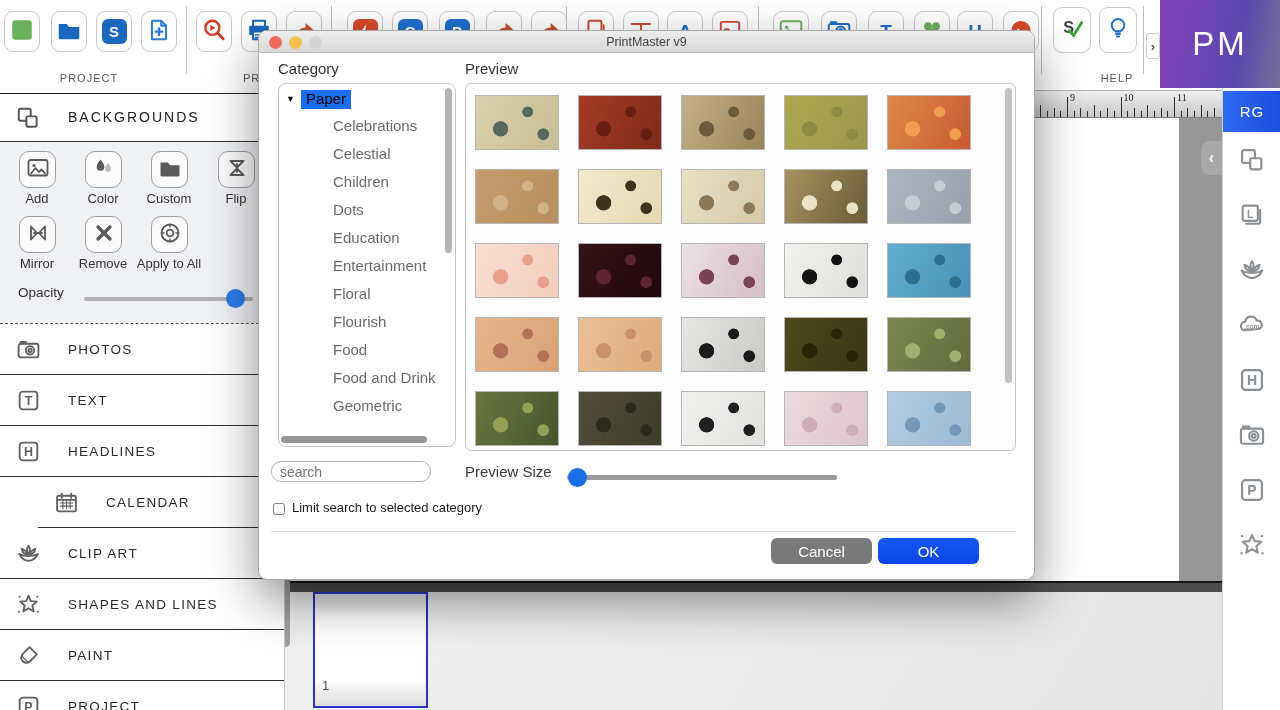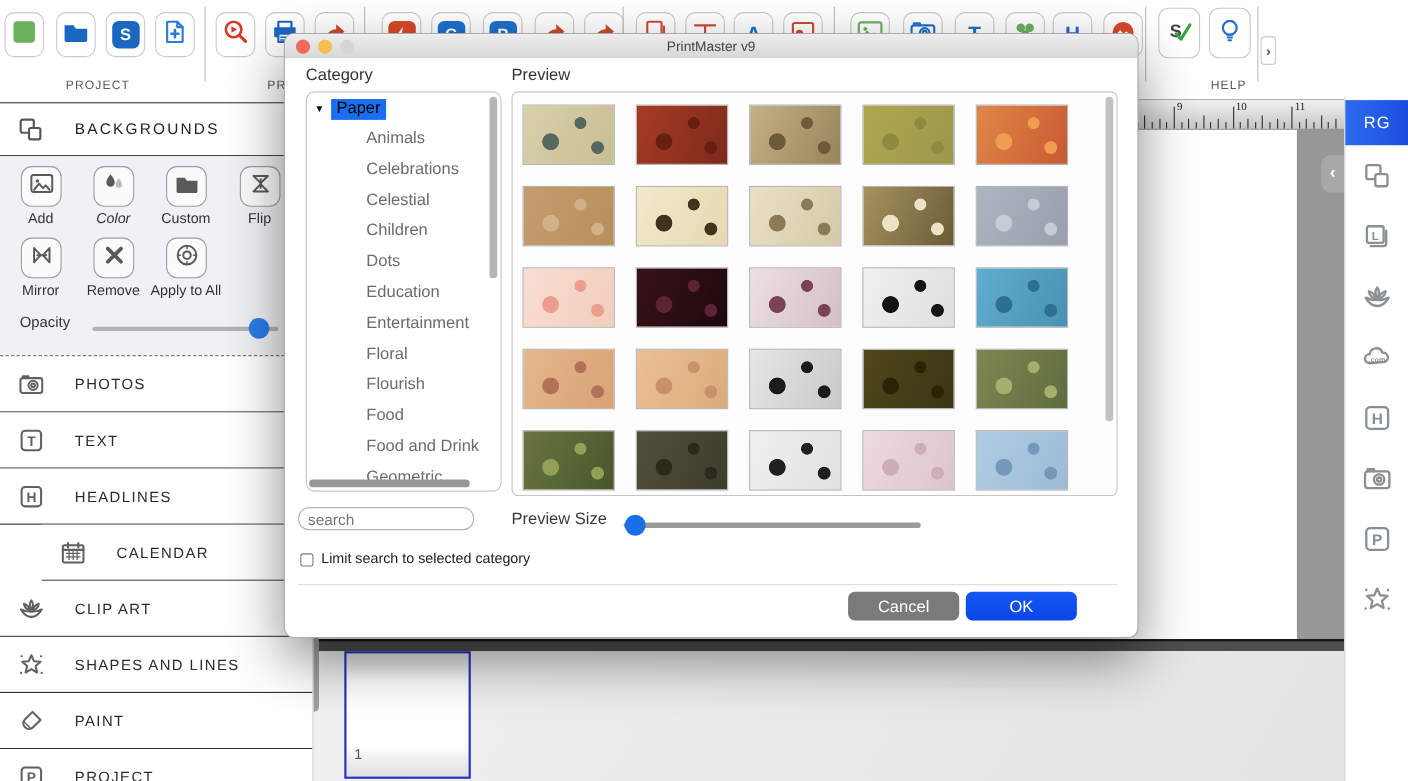--- a/index.html
+++ b/index.html
@@ -234,20 +234,21 @@
       <div class="tb-sep" style="left: 566px;"></div>
       <div class="tb-sep" style="left: 758px;"></div>
       <div class="tb-sep" style="left: 1041px;"></div>
       <div class="tb-sep" style="left: 1143px;"></div>
     </div>
   <div class="tb-label" style="left:48px;width:82px;text-align:center;">PROJECT</div>
   <div class="tb-label" style="left:243px;">PR</div>
   <div class="tb-label" style="left:1087px;width:60px;text-align:center;">HELP</div>
 
   <div id="pm-chevron">›</div>
+  <div id="pm-box">PM</div>
 
   <div id="ruler">
       <div class="tick" style="left: 300.5px; height: 20px;"></div>
       <div class="tick" style="left: 307.188px; height: 6px;"></div>
       <div class="tick" style="left: 313.875px; height: 9px;"></div>
       <div class="tick" style="left: 320.562px; height: 6px;"></div>
       <div class="tick" style="left: 327.25px; height: 12px;"></div>
       <div class="tick" style="left: 333.938px; height: 6px;"></div>
       <div class="tick" style="left: 340.625px; height: 9px;"></div>
       <div class="tick" style="left: 347.312px; height: 6px;"></div>
@@ -372,21 +373,21 @@
               <path d="M5 17.5l4.5-5.5 3.5 4 2.5-2.5 3.5 4"></path>
             </svg></span>
         </div>
         <div class="bgt-label" style="left: -5px; top: 49px;">Add</div>
         <div class="bgt" style="left: 85px; top: 9px;">
           <span><svg width="24" height="24" viewBox="0 0 24 24" fill="none" stroke="#5a5a5a" stroke-width="1.8" stroke-linecap="round" stroke-linejoin="round">
               <path d="M8.5 3.5c2.2 3 3.8 4.8 3.8 7.5a3.8 3.8 0 1 1-7.6 0C4.7 8.3 6.3 6.5 8.5 3.5z" fill="#5a5a5a" stroke="none"></path>
               <path d="M16 7c1.7 2.3 2.9 3.7 2.9 5.7a2.9 2.9 0 1 1-5.8 0C13.1 10.7 14.3 9.3 16 7z" fill="#b9bec4" stroke="none"></path>
             </svg></span>
         </div>
-        <div class="bgt-label" style="left: 61px; top: 49px; font-style: italic;">Color</div>
+        <div class="bgt-label" style="left: 61px; top: 49px;">Color</div>
         <div class="bgt" style="left: 151px; top: 9px;">
           <span><svg width="24" height="24" viewBox="0 0 24 24" fill="none" stroke="#5a5a5a" stroke-width="1.8" stroke-linecap="round" stroke-linejoin="round">
               <path d="M2.5 6.5h7.5l2 2.8h9.5V19a1.5 1.5 0 0 1-1.5 1.5H4A1.5 1.5 0 0 1 2.5 19z" fill="#5a5a5a" stroke="none"></path>
             </svg></span>
         </div>
         <div class="bgt-label" style="left: 127px; top: 49px;">Custom</div>
         <div class="bgt" style="left: 218px; top: 9px;">
           <span><svg width="24" height="24" viewBox="0 0 24 24" fill="none" stroke="#5a5a5a" stroke-width="1.8" stroke-linecap="round" stroke-linejoin="round">
               <path d="M5.5 5h13l-6.5 6.5z"></path>
               <path d="M5.5 19h13L12 12.5z"></path>
@@ -533,21 +534,20 @@
     </div>
     <div class="dlg-label" style="left:19px;top:29px;">Category</div>
     <div class="dlg-label" style="left:206px;top:29px;">Preview</div>
 
     <div id="cat-list">
       <div id="cat-rows">
           <div class="cat-row root">
             <span class="cat-tri">▼</span>
             <span class="cat-sel" style="background: rgb(26, 110, 240);">Paper</span>
           </div>
-          <div class="cat-row">Animals</div>
           <div class="cat-row">Celebrations</div>
           <div class="cat-row">Celestial</div>
           <div class="cat-row">Children</div>
           <div class="cat-row">Dots</div>
           <div class="cat-row">Education</div>
           <div class="cat-row">Entertainment</div>
           <div class="cat-row">Floral</div>
           <div class="cat-row">Flourish</div>
           <div class="cat-row">Food</div>
           <div class="cat-row">Food and Drink</div>

